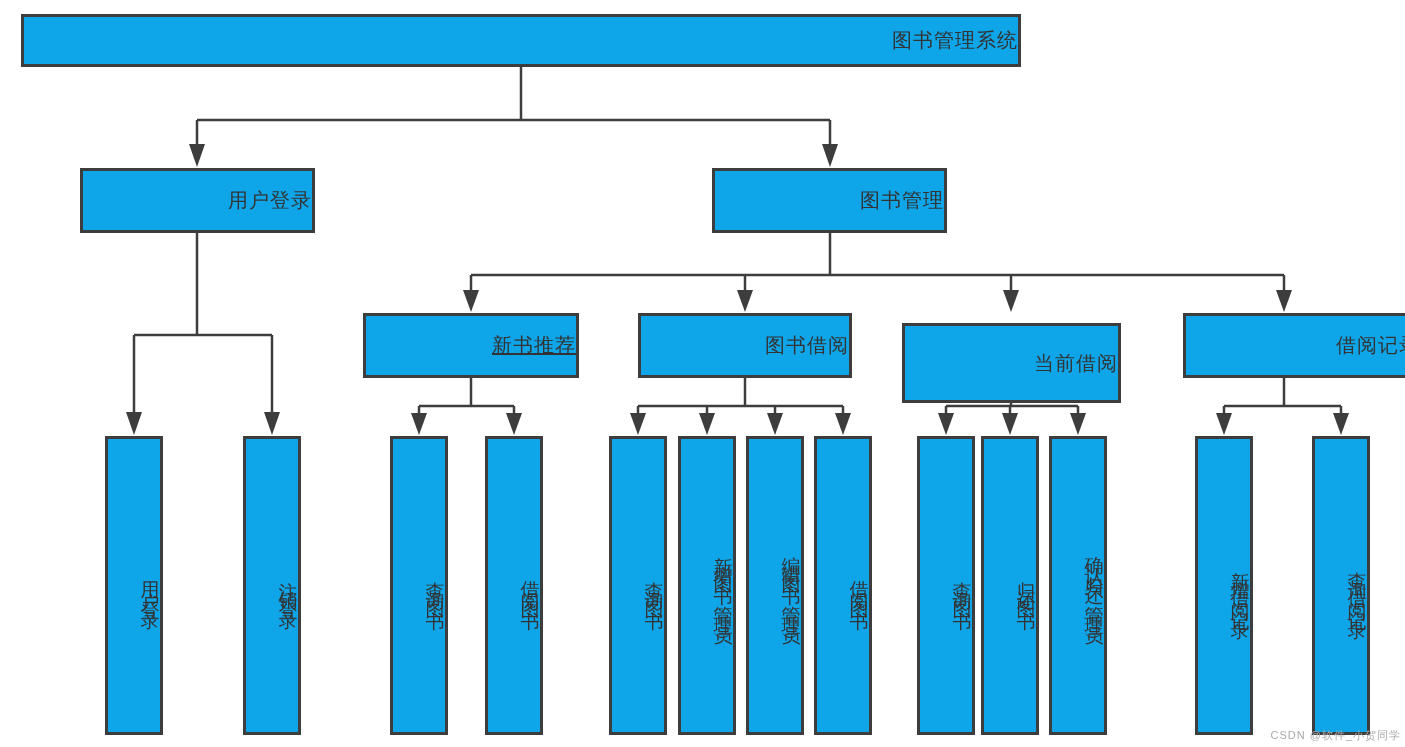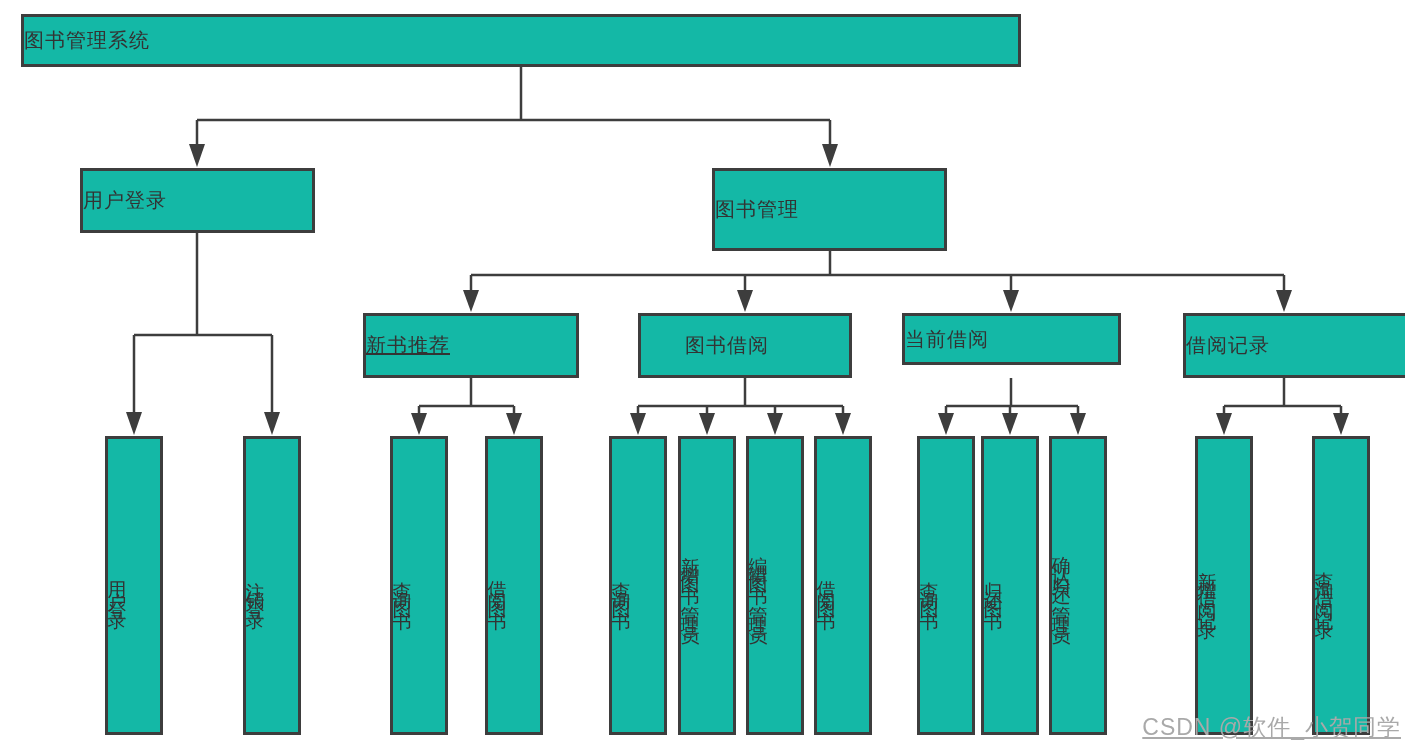--- a/index.html
+++ b/index.html
@@ -13,51 +13,50 @@
   }
   .connectors {
     position: absolute;
     left: 0; top: 0;
     width: 1405px; height: 747px;
     pointer-events: none;
   }
   .node {
     position: absolute;
     box-sizing: border-box;
-    background: #14b8a6;
+    background: #0ea5e9;
     border: 3px solid #3d3d3d;
     display: flex;
     align-items: center;
-    justify-content: flex-start;
+    justify-content: flex-end;
     color: #333333;
   }
   .hbox .label {
     font-size: 20px;
     letter-spacing: 1px;
     white-space: nowrap;
     color: #333333;
   }
   .vbox .label {
     writing-mode: vertical-rl;
     font-size: 19px;
     letter-spacing: 10px;
     line-height: 1;
     color: #333333;
     white-space: nowrap;
   }
   .watermark {
     position: absolute;
     right: 4px;
     bottom: 4px;
-    font-size: 23px;
+    font-size: 11px;
     letter-spacing: 1px;
     color: #a9a9a9;
     white-space: nowrap;
     z-index: 5;
-    text-decoration: underline;
   }
 </style>
 </head>
 <body>
 
 <div class="canvas">
 
   <svg class="connectors" width="1405" height="747" viewBox="0 0 1405 747" stroke="#3d3d3d" stroke-width="2.5" fill="#3d3d3d">
 
     <g>
@@ -134,31 +133,31 @@
     </g>
   </svg>
 
   <div class="node hbox" style="left:21px; top:14px; width:1000px; height:53px;">
     <span class="label">图书管理系统</span>
   </div>
 
   <div class="node hbox" style="left:80px; top:168px; width:235px; height:65px;">
     <span class="label">用户登录</span>
   </div>
-  <div class="node hbox" style="left:712px; top:168px; width:235px; height:83px;">
+  <div class="node hbox" style="left:712px; top:168px; width:235px; height:65px;">
     <span class="label">图书管理</span>
   </div>
 
   <div class="node hbox" style="left:363px; top:313px; width:216px; height:65px;text-decoration:underline;">
     <span class="label">新书推荐</span>
   </div>
   <div class="node hbox" style="left:638px; top:313px; width:214px; height:65px;padding-left:44px;">
     <span class="label">图书借阅</span>
   </div>
-  <div class="node hbox" style="left:902px; top:313px; width:219px; height:52px;">
+  <div class="node hbox" style="left:902px; top:323px; width:219px; height:80px;">
     <span class="label">当前借阅</span>
   </div>
   <div class="node hbox" style="left:1183px; top:313px; width:240px; height:65px;">
     <span class="label">借阅记录</span>
   </div>
 
   <div class="node vbox" style="left:105px; top:436px; width:58px; height:299px;">
     <span class="label">用户登录</span>
   </div>
   <div class="node vbox" style="left:243px; top:436px; width:58px; height:299px;">

